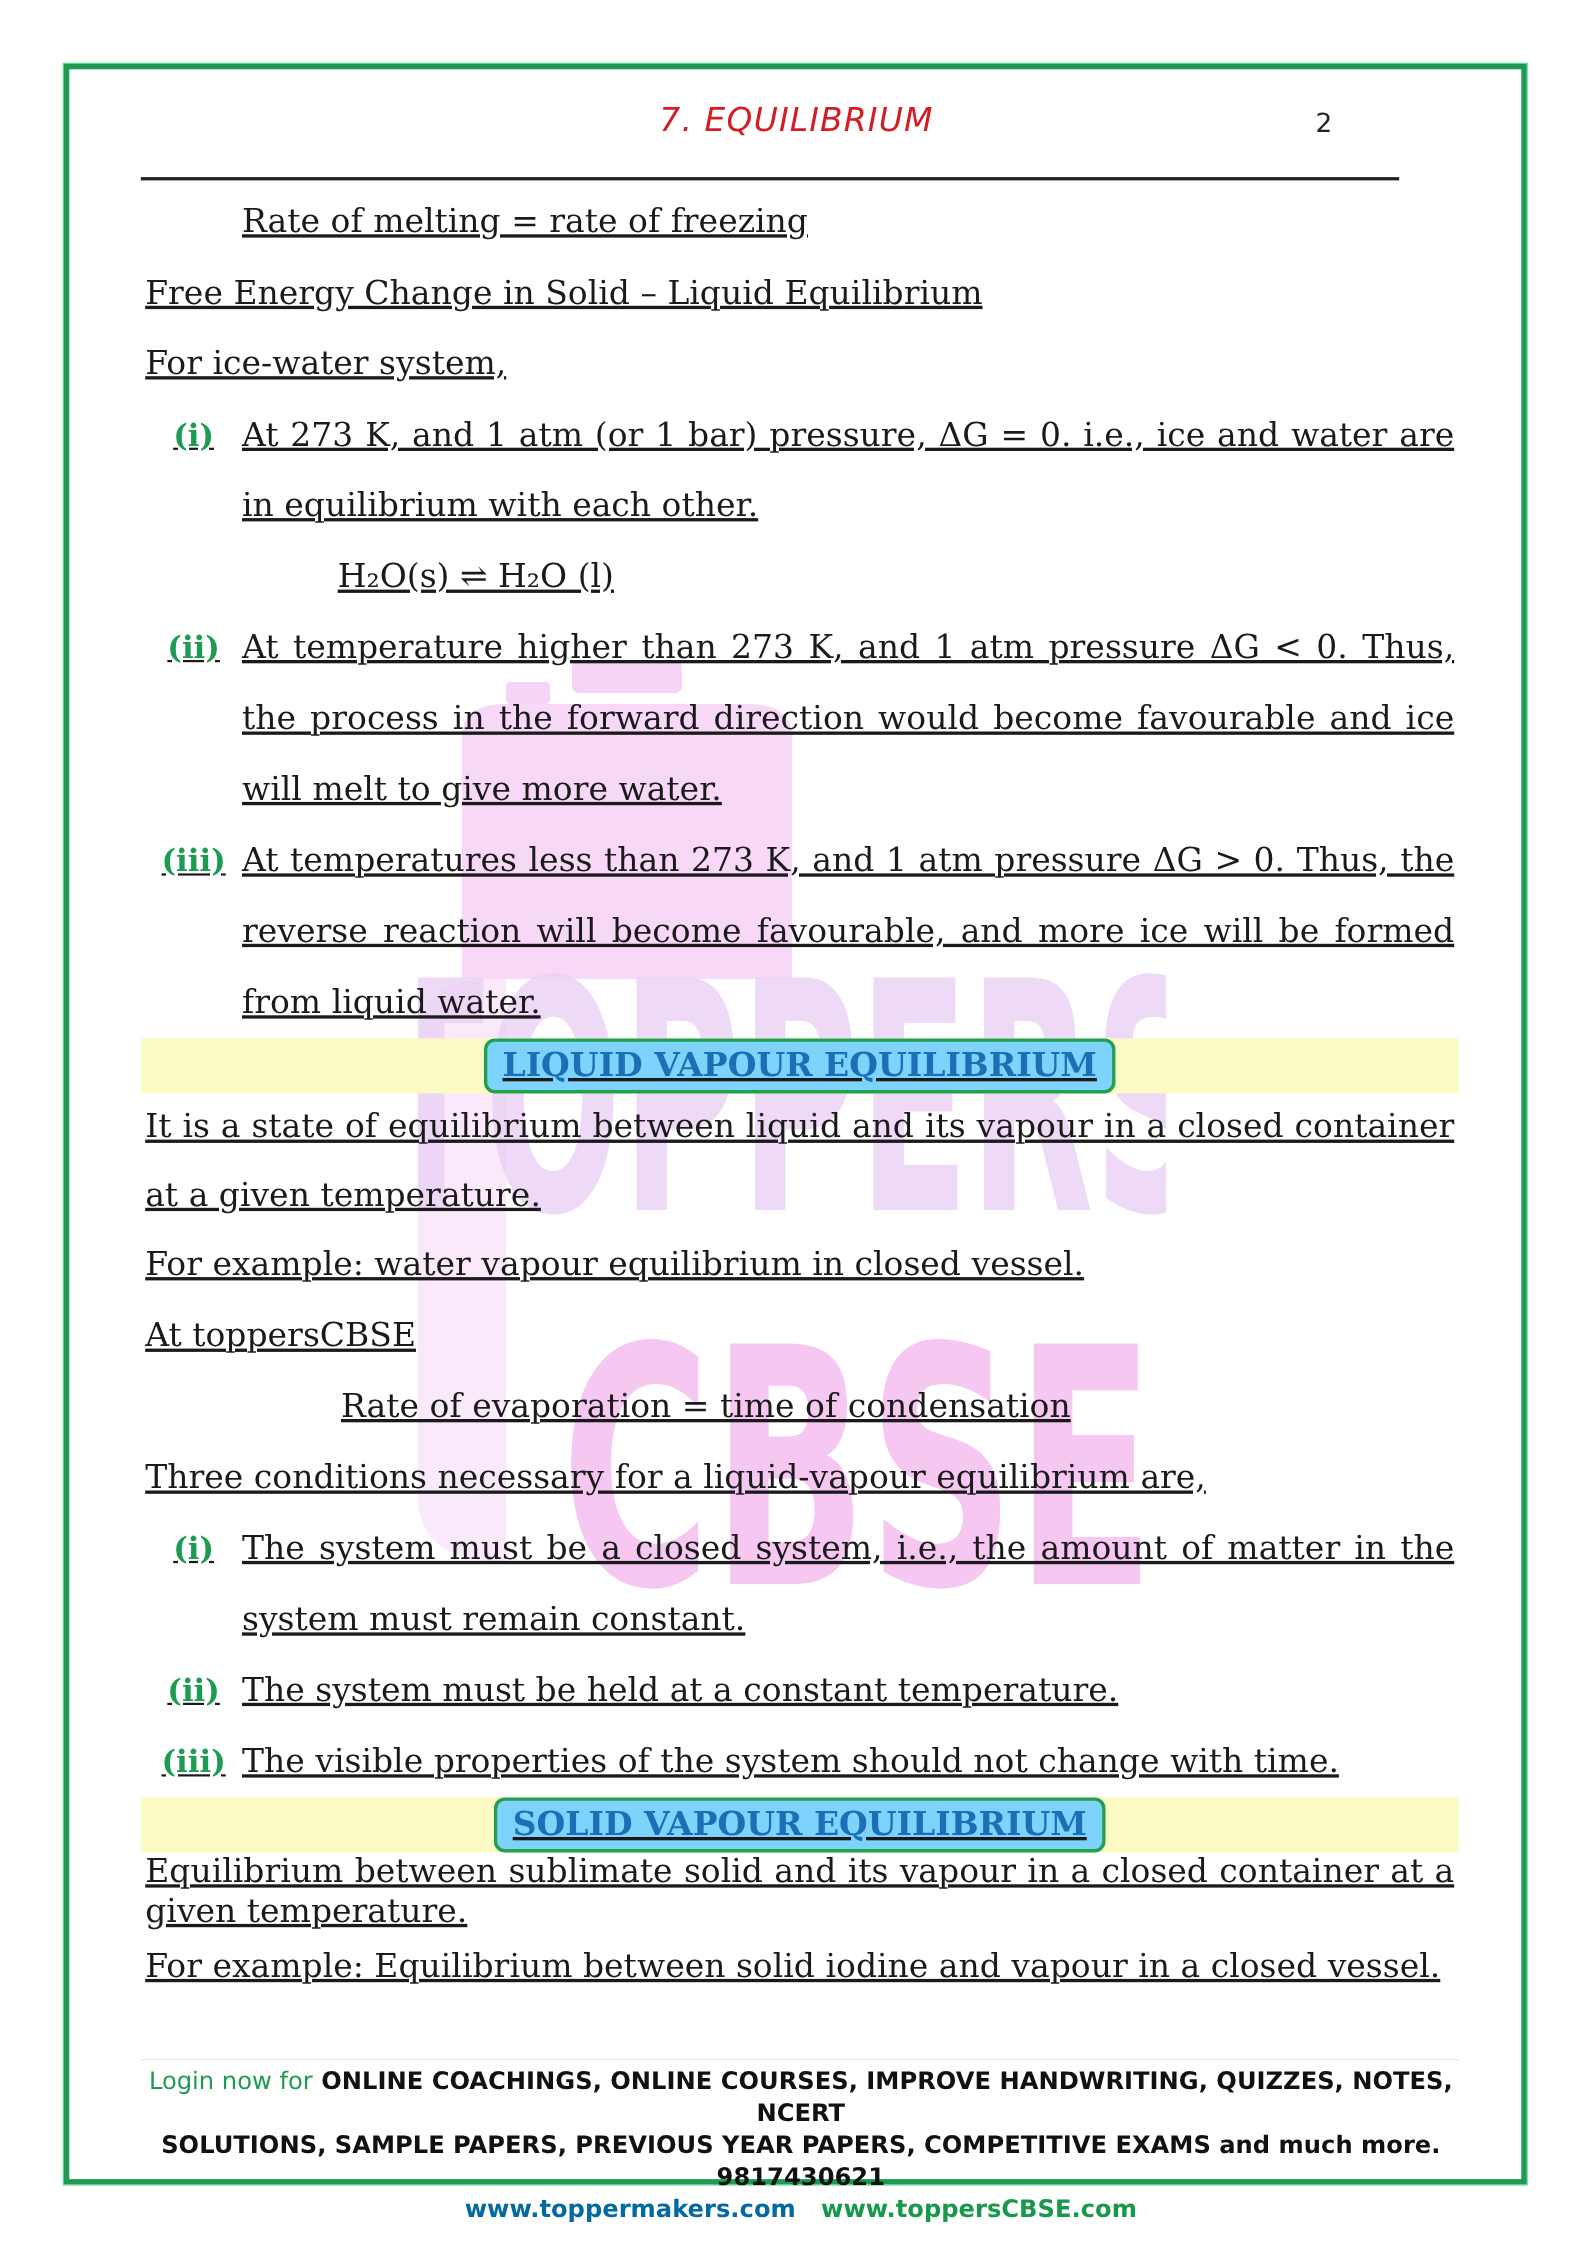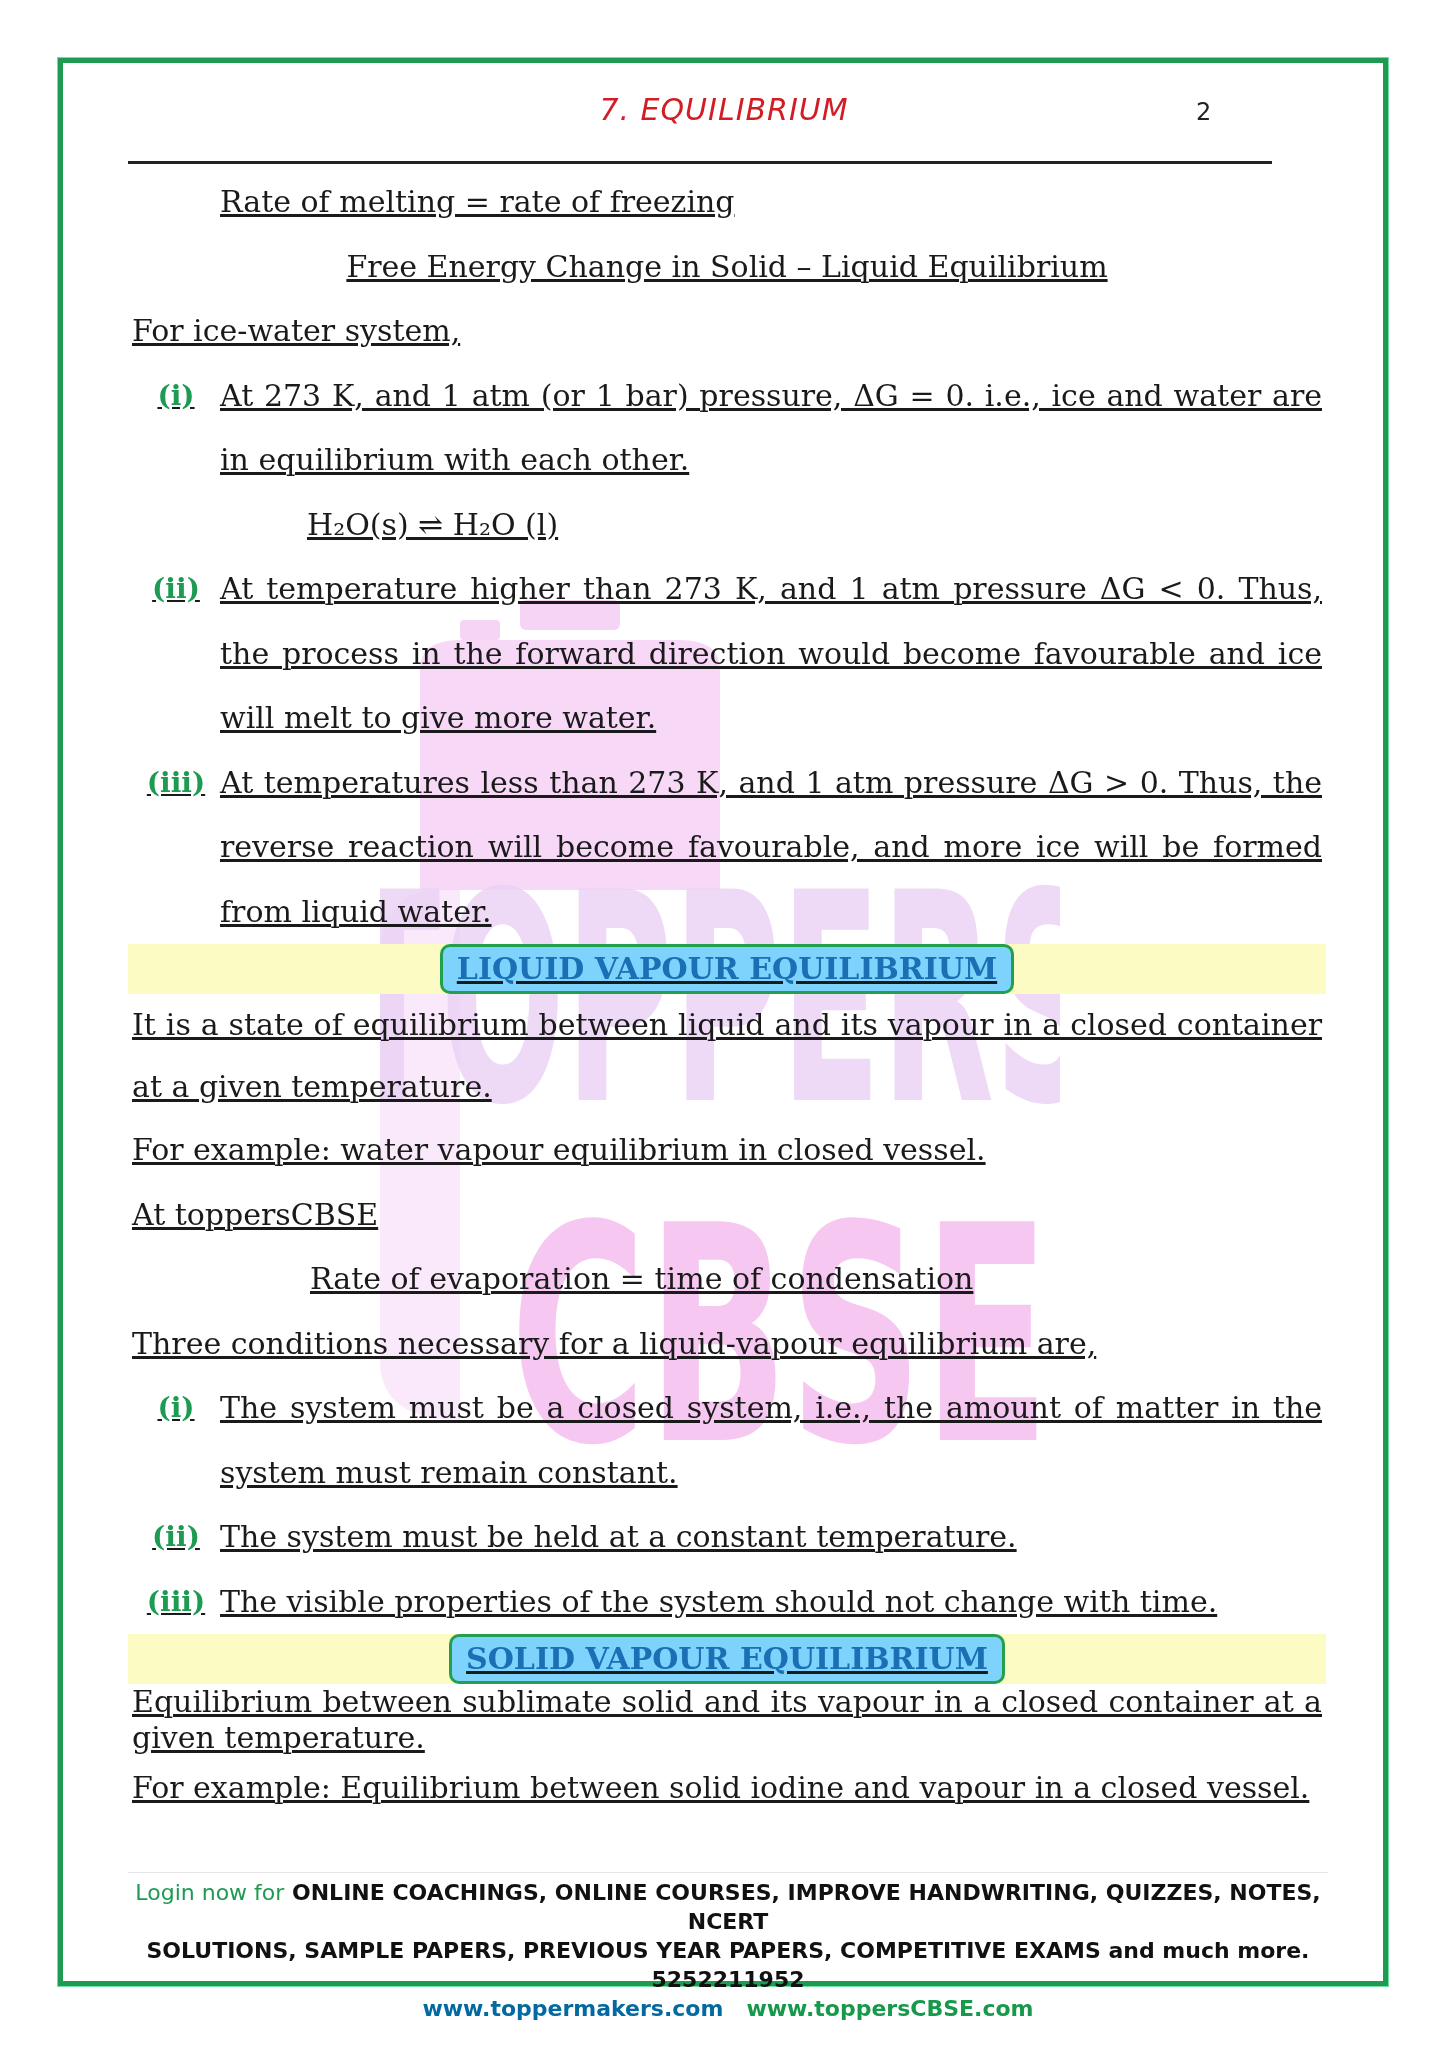--- a/index.html
+++ b/index.html
@@ -11,21 +11,21 @@
   .header-title { position:absolute; left:0; right:0; top:92px; text-align:center;
                   font-family:"DejaVu Sans","Liberation Sans",sans-serif; font-style:italic;
                   font-size:30px; color:#d21d24; letter-spacing:1px; }
   .page-number { position:absolute; left:1196px; top:98px; font-size:24px;
                  font-family:"DejaVu Sans","Liberation Sans",sans-serif; color:#222; }
   .header-rule { position:absolute; left:128px; top:161px; width:1144px; height:3px; background:#222; }
   .content { position:absolute; left:132px; top:170px; width:1190px;
              font-size:30px; line-height:64.5px;text-decoration:underline; }
   .content p { margin:0; }
   .indent1 { padding-left:88px; }
-  .center-line { text-align:center; }
+  .center-line { }
   .item { display:flex; }
   .item .marker { width:88px; flex:none; text-align:center; color:#1e9b52; font-weight:bold; font-size:28px; }
   .item .body { flex:1; text-align:justify; }
   .eq { padding-left:175px; }
   .banner { position:relative; height:50px; margin:0 0 0 -4px; width:1198px;
             background:#fdfbc4; display:flex; align-items:center; justify-content:center; }
   .banner-box { border:3px solid #22a04e; border-radius:10px; padding:0 14px; height:44px;
                 display:flex; align-items:center; background:#7dd3fc;
                 color:#1a6fb5; font-weight:bold; font-size:30px; line-height:40px; }
   .footer { position:absolute; left:128px; top:1878px; width:1200px; text-align:center;
@@ -106,19 +106,19 @@
   <p style="text-align:justify;line-height:36px">Equilibrium between sublimate solid and its vapour in a closed container at a given temperature.</p>
   <p>For example: Equilibrium between solid iodine and vapour in a closed vessel.</p>
 </div>
 
 <div class="footer-rule"></div>
 <div class="footer">
   <div>
     <span class="green">Login now for</span>
     <span>ONLINE COACHINGS, ONLINE COURSES, IMPROVE HANDWRITING, QUIZZES, NOTES, NCERT</span>
   </div>
-  <div>SOLUTIONS, SAMPLE PAPERS, PREVIOUS YEAR PAPERS, COMPETITIVE EXAMS and much more. 5252211952</div>
+  <div>SOLUTIONS, SAMPLE PAPERS, PREVIOUS YEAR PAPERS, COMPETITIVE EXAMS and much more. 9817430621</div>
   <div>
     <a class="red-link">www.toppermakers.com</a>
     &nbsp;
     <a class="green-link">www.toppersCBSE.com</a>
   </div>
 </div>
 
 </body></html>

